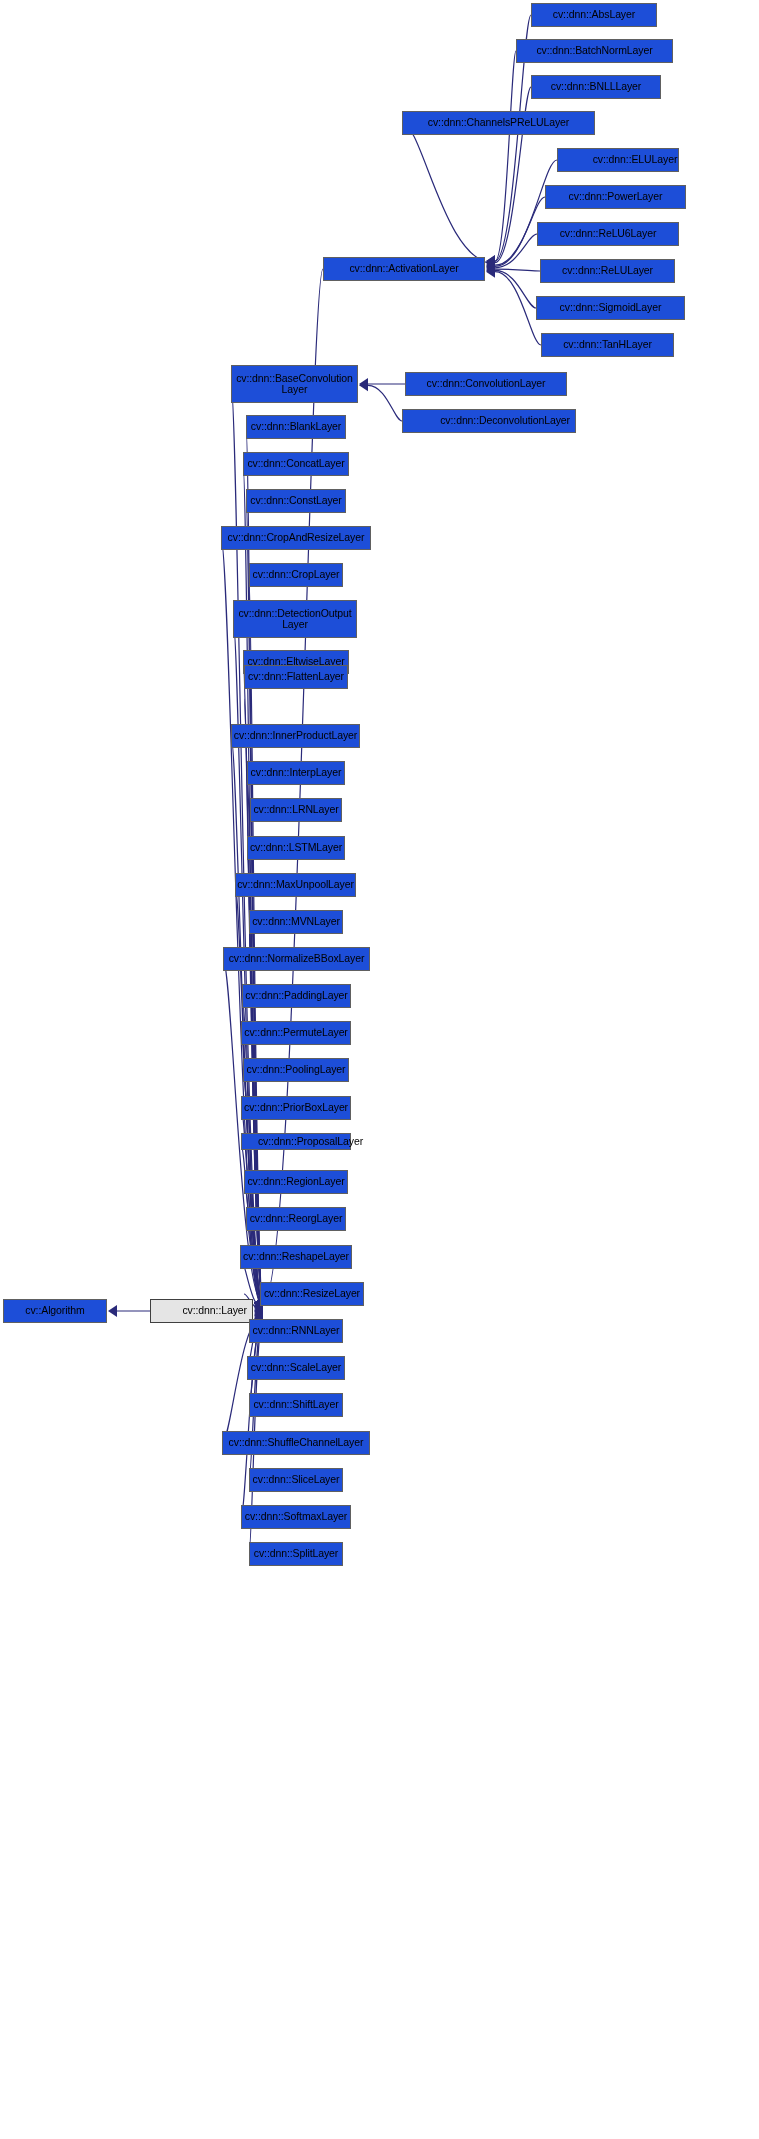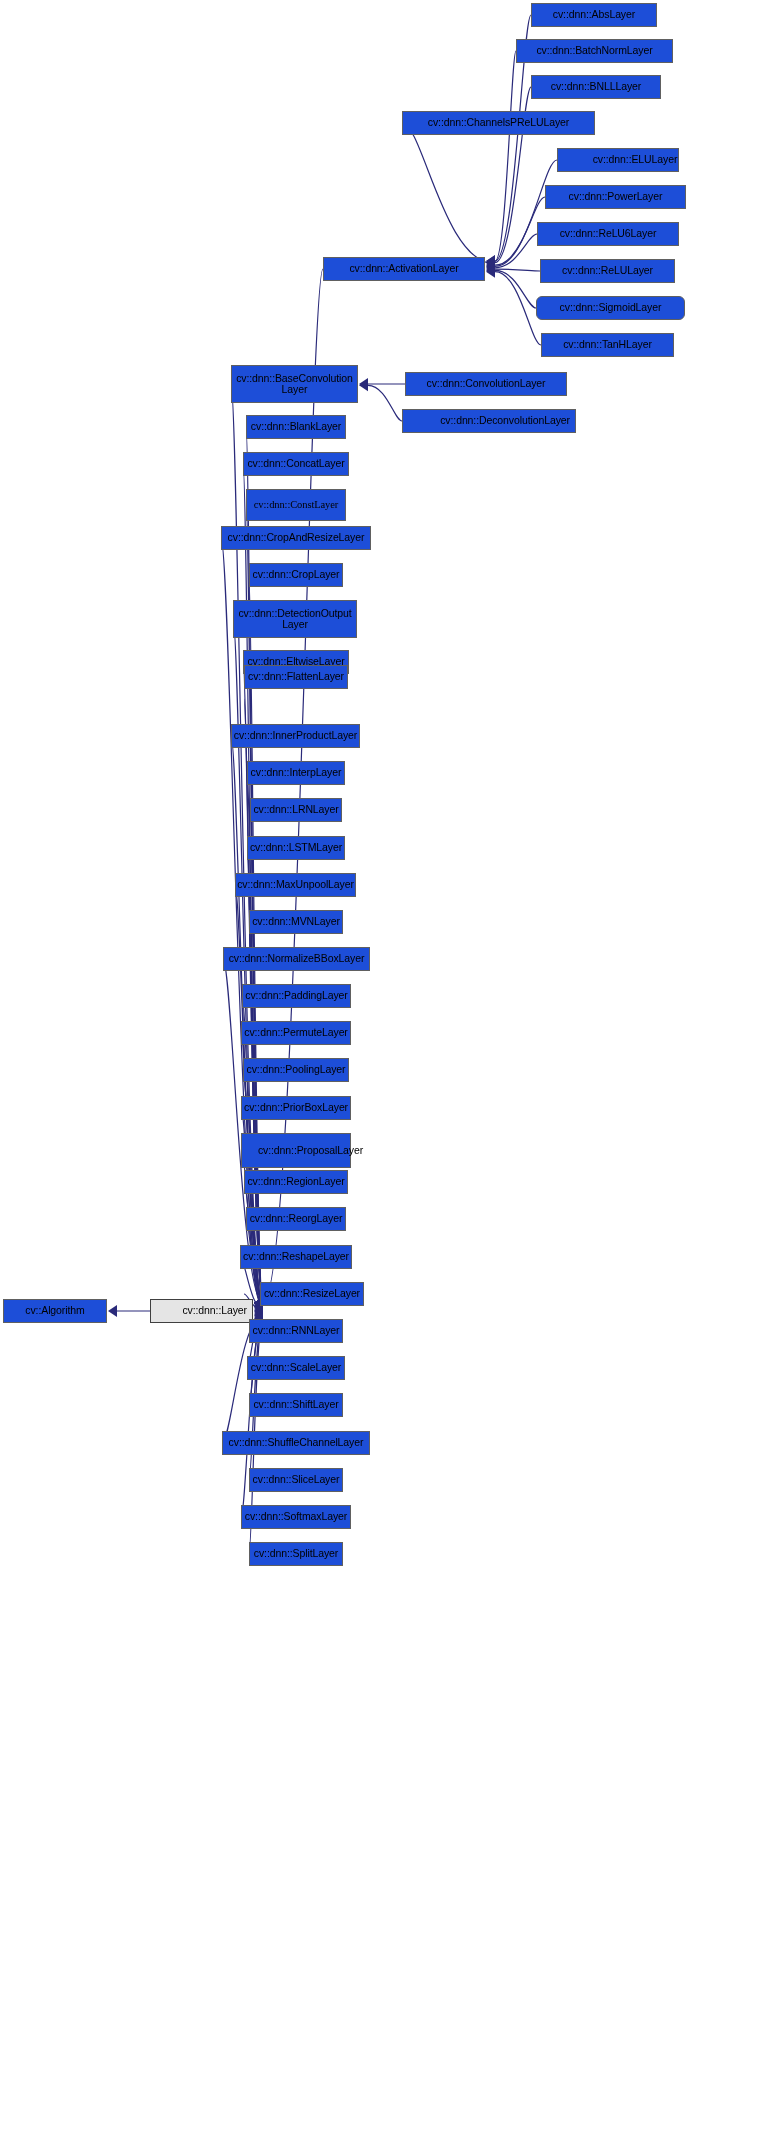--- a/index.html
+++ b/index.html
@@ -245,47 +245,47 @@
       <div class="node root" style="left: 150px; top: 1299px; width: 103px; height: 24px;"><span class="lbl">cv::dnn::Layer</span></div>
       <div class="node" style="left: 323px; top: 257px; width: 162px; height: 24px;"><span class="lbl">cv::dnn::ActivationLayer</span></div>
       <div class="node" style="left: 531px; top: 3px; width: 126px; height: 24px;"><span class="lbl">cv::dnn::AbsLayer</span></div>
       <div class="node" style="left: 516px; top: 39px; width: 157px; height: 24px;"><span class="lbl">cv::dnn::BatchNormLayer</span></div>
       <div class="node" style="left: 531px; top: 75px; width: 130px; height: 24px; justify-content: center;"><span class="lbl">cv::dnn::BNLLLayer</span></div>
       <div class="node" style="left: 402px; top: 111px; width: 193px; height: 24px;"><span class="lbl">cv::dnn::ChannelsPReLULayer</span></div>
       <div class="node" style="left: 557px; top: 148px; width: 122px; height: 24px; padding-left: 34px;"><span class="lbl">cv::dnn::ELULayer</span></div>
       <div class="node" style="left: 545px; top: 185px; width: 141px; height: 24px;"><span class="lbl">cv::dnn::PowerLayer</span></div>
       <div class="node" style="left: 537px; top: 222px; width: 142px; height: 24px;"><span class="lbl">cv::dnn::ReLU6Layer</span></div>
       <div class="node" style="left: 540px; top: 259px; width: 135px; height: 24px;"><span class="lbl">cv::dnn::ReLULayer</span></div>
-      <div class="node" style="left: 536px; top: 296px; width: 149px; height: 24px; border-radius: 6px;"><span class="lbl">cv::dnn::SigmoidLayer</span></div>
+      <div class="node" style="left: 536px; top: 296px; width: 149px; height: 24px;"><span class="lbl">cv::dnn::SigmoidLayer</span></div>
       <div class="node" style="left: 541px; top: 333px; width: 133px; height: 24px;"><span class="lbl">cv::dnn::TanHLayer</span></div>
       <div class="node" style="left: 231px; top: 365px; width: 127px; height: 38px;"><span class="lbl">cv::dnn::BaseConvolution
 Layer</span></div>
       <div class="node" style="left: 405px; top: 372px; width: 162px; height: 24px;"><span class="lbl">cv::dnn::ConvolutionLayer</span></div>
       <div class="node" style="left: 402px; top: 409px; width: 174px; height: 24px; justify-content: flex-end;"><span class="lbl">cv::dnn::DeconvolutionLayer</span></div>
       <div class="node" style="left: 246px; top: 415px; width: 100px; height: 24px;"><span class="lbl">cv::dnn::BlankLayer</span></div>
       <div class="node" style="left: 243px; top: 452px; width: 106px; height: 24px;"><span class="lbl">cv::dnn::ConcatLayer</span></div>
-      <div class="node" style="left: 246px; top: 489px; width: 100px; height: 32px; font-family: Liberation Serif, serif;"><span class="lbl">cv::dnn::ConstLayer</span></div>
+      <div class="node" style="left: 246px; top: 489px; width: 100px; height: 24px;"><span class="lbl">cv::dnn::ConstLayer</span></div>
       <div class="node" style="left: 221px; top: 526px; width: 150px; height: 24px;"><span class="lbl">cv::dnn::CropAndResizeLayer</span></div>
       <div class="node" style="left: 249px; top: 563px; width: 94px; height: 24px;"><span class="lbl">cv::dnn::CropLayer</span></div>
       <div class="node" style="left: 233px; top: 600px; width: 124px; height: 38px;"><span class="lbl">cv::dnn::DetectionOutput
 Layer</span></div>
       <div class="node" style="left: 243px; top: 650px; width: 106px; height: 24px;"><span class="lbl">cv::dnn::EltwiseLayer</span></div>
       <div class="node" style="left: 244px; top: 665px; width: 104px; height: 24px;"><span class="lbl">cv::dnn::FlattenLayer</span></div>
       <div class="node" style="left: 231px; top: 724px; width: 129px; height: 24px;"><span class="lbl">cv::dnn::InnerProductLayer</span></div>
       <div class="node" style="left: 247px; top: 761px; width: 98px; height: 24px;"><span class="lbl">cv::dnn::InterpLayer</span></div>
       <div class="node" style="left: 250px; top: 798px; width: 92px; height: 24px;"><span class="lbl">cv::dnn::LRNLayer</span></div>
       <div class="node" style="left: 247px; top: 836px; width: 98px; height: 24px;"><span class="lbl">cv::dnn::LSTMLayer</span></div>
       <div class="node" style="left: 235px; top: 873px; width: 121px; height: 24px;"><span class="lbl">cv::dnn::MaxUnpoolLayer</span></div>
       <div class="node" style="left: 249px; top: 910px; width: 94px; height: 24px;"><span class="lbl">cv::dnn::MVNLayer</span></div>
       <div class="node" style="left: 223px; top: 947px; width: 147px; height: 24px;"><span class="lbl">cv::dnn::NormalizeBBoxLayer</span></div>
       <div class="node" style="left: 242px; top: 984px; width: 109px; height: 24px;"><span class="lbl">cv::dnn::PaddingLayer</span></div>
       <div class="node" style="left: 241px; top: 1021px; width: 110px; height: 24px;"><span class="lbl">cv::dnn::PermuteLayer</span></div>
       <div class="node" style="left: 243px; top: 1058px; width: 106px; height: 24px;"><span class="lbl">cv::dnn::PoolingLayer</span></div>
       <div class="node" style="left: 241px; top: 1096px; width: 110px; height: 24px;"><span class="lbl">cv::dnn::PriorBoxLayer</span></div>
-      <div class="node" style="left: 241px; top: 1133px; width: 110px; height: 35px; padding-left: 29px;"><span class="lbl">cv::dnn::ProposalLayer</span></div>
+      <div class="node" style="left: 241px; top: 1133px; width: 110px; height: 17px; padding-left: 29px;"><span class="lbl">cv::dnn::ProposalLayer</span></div>
       <div class="node" style="left: 244px; top: 1170px; width: 104px; height: 24px;"><span class="lbl">cv::dnn::RegionLayer</span></div>
       <div class="node" style="left: 246px; top: 1207px; width: 100px; height: 24px;"><span class="lbl">cv::dnn::ReorgLayer</span></div>
       <div class="node" style="left: 240px; top: 1245px; width: 112px; height: 24px;"><span class="lbl">cv::dnn::ReshapeLayer</span></div>
       <div class="node" style="left: 244px; top: 1282px; width: 104px; height: 24px; margin-left: 16px;"><span class="lbl">cv::dnn::ResizeLayer</span></div>
       <div class="node" style="left: 249px; top: 1319px; width: 94px; height: 24px;"><span class="lbl">cv::dnn::RNNLayer</span></div>
       <div class="node" style="left: 247px; top: 1356px; width: 98px; height: 24px;"><span class="lbl">cv::dnn::ScaleLayer</span></div>
       <div class="node" style="left: 249px; top: 1393px; width: 94px; height: 24px;"><span class="lbl">cv::dnn::ShiftLayer</span></div>
       <div class="node" style="left: 222px; top: 1431px; width: 148px; height: 24px;"><span class="lbl">cv::dnn::ShuffleChannelLayer</span></div>
       <div class="node" style="left: 249px; top: 1468px; width: 94px; height: 24px;"><span class="lbl">cv::dnn::SliceLayer</span></div>
       <div class="node" style="left: 241px; top: 1505px; width: 110px; height: 24px;"><span class="lbl">cv::dnn::SoftmaxLayer</span></div>

